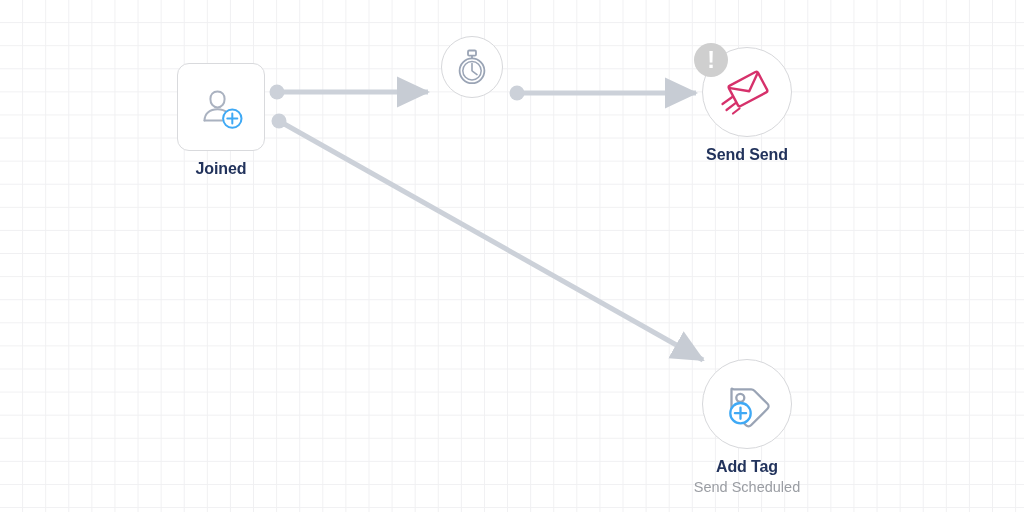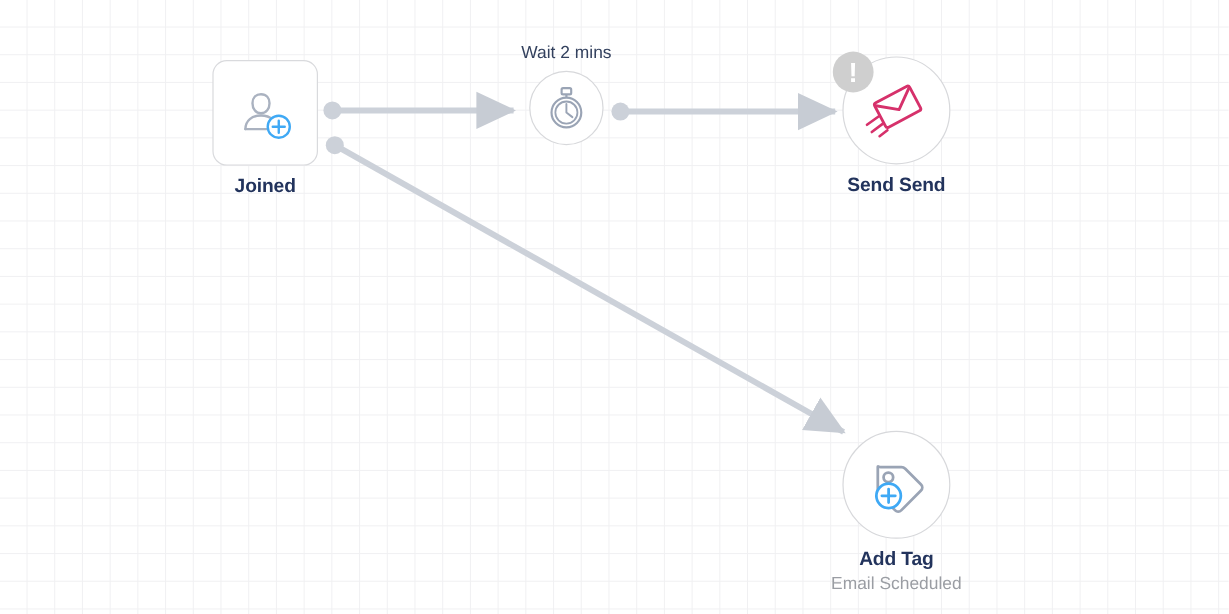--- a/index.html
+++ b/index.html
@@ -148,21 +148,21 @@
       <line x1="517" y1="93" x2="696" y2="93" stroke="#ccd1d9" stroke-width="5" marker-end="url(#arrowhead)"></line>
       <circle cx="517" cy="93" r="7.5" fill="#ccd1d9"></circle>
     </g>
 
     <g>
       <line x1="279" y1="121" x2="703" y2="360" stroke="#ccd1d9" stroke-width="5" marker-end="url(#arrowhead)"></line>
       <circle cx="279" cy="121" r="7.5" fill="#ccd1d9"></circle>
     </g>
   </svg>
 
-  <div class="node" style="left:177px; top:50px;">
+  <div class="node" style="left:177px; top:63px;">
     <div class="card-shape">
       <span class="icon-wrap">
         <svg width="52" height="50" viewBox="0 0 52 50">
 
           <path d="M22.5 9.5 C27.0 9.5 29.6 12.6 29.6 17.0
                    C29.6 21.5 26.9 25.4 22.5 25.4
                    C18.1 25.4 15.4 21.5 15.4 17.0
                    C15.4 12.6 18.0 9.5 22.5 9.5 Z" fill="none" stroke="#aab2c0" stroke-width="2"></path>
 
           <path d="M9.5 38.6 C9.5 31.5 15.0 27.2 22.5 27.2
@@ -172,21 +172,20 @@
 
           <circle cx="37.3" cy="36.6" r="9.2" fill="#ffffff" stroke="#3fa9f5" stroke-width="2"></circle>
           <path d="M37.3 31.6 L37.3 41.6 M32.3 36.6 L42.3 36.6" stroke="#3fa9f5" stroke-width="2" stroke-linecap="round"></path>
         </svg>
       </span>
     </div>
     <div class="node-title">Joined</div>
   </div>
 
   <div class="node" style="left:397px; top:36px; width:150px;">
-    <div class="node-toplabel">Wait  2 mins</div>
     <div style="display:flex; justify-content:center;">
       <div class="circle-shape small">
         <span class="icon-wrap">
           <svg width="34" height="38" viewBox="0 0 34 38">
 
             <rect x="13" y="2.5" width="8" height="5.2" rx="1.2" fill="none" stroke="#9aa4b5" stroke-width="1.8"></rect>
             <path d="M17 7.7 L17 10.2" stroke="#9aa4b5" stroke-width="1.8"></path>
 
             <circle cx="17" cy="22.8" r="12.4" fill="none" stroke="#9aa4b5" stroke-width="1.8"></circle>
 
@@ -236,16 +235,16 @@
 
             <circle cx="20.3" cy="19.8" r="4.0" fill="none" stroke="#9aa4b5" stroke-width="2.3"></circle>
 
             <circle cx="20.5" cy="35.2" r="10.2" fill="#ffffff" stroke="#3fa9f5" stroke-width="2.3"></circle>
             <path d="M20.5 29.6 L20.5 40.8 M14.9 35.2 L26.1 35.2" stroke="#3fa9f5" stroke-width="2.3" stroke-linecap="round"></path>
           </svg>
         </span>
       </div>
     </div>
     <div class="node-title">Add Tag</div>
-    <div class="node-subtitle">Email Scheduled</div>
+    <div class="node-subtitle">Send Scheduled</div>
   </div>
 
 </div>
 
 </body></html>

